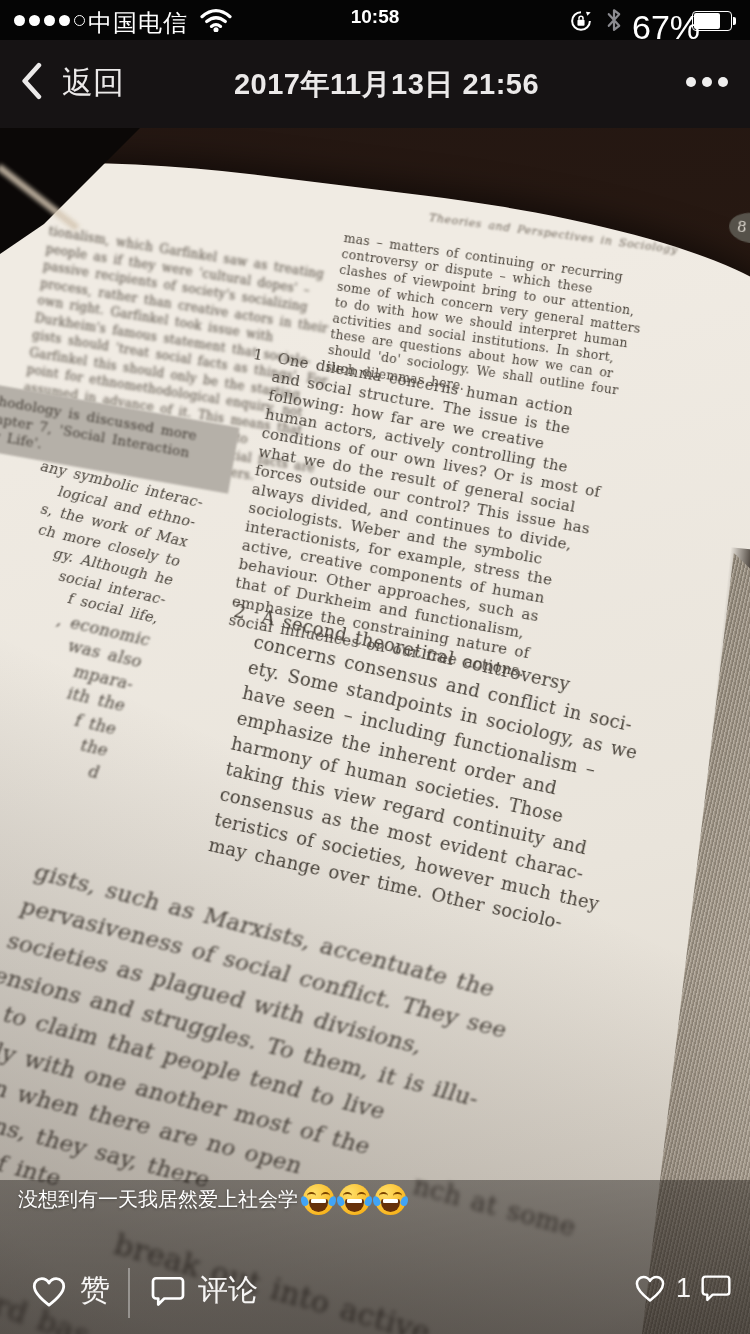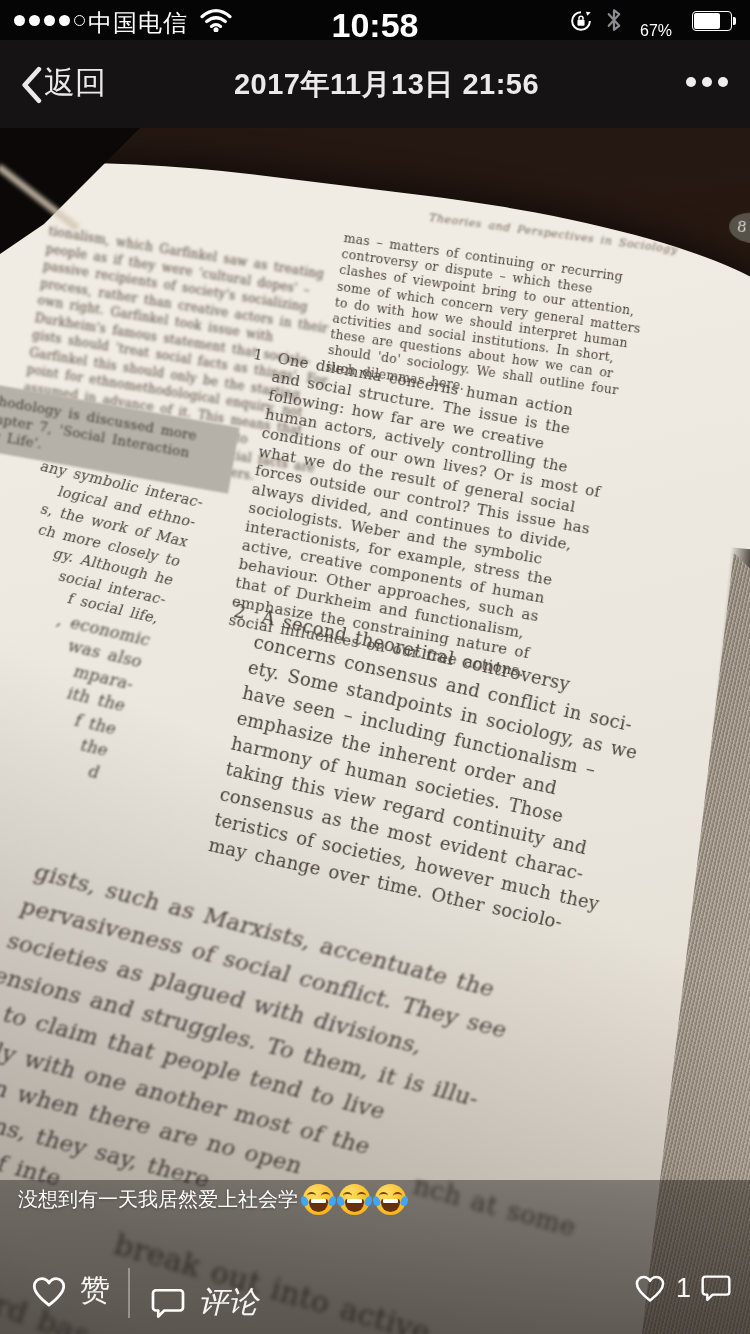--- a/index.html
+++ b/index.html
@@ -6,31 +6,31 @@
   .screen{position:relative;width:750px;height:1334px;overflow:hidden;background:#000;
           font-family:"Liberation Sans",sans-serif;-webkit-font-smoothing:antialiased;}
 
   
   .status-bar{position:absolute;left:0;top:0;width:750px;height:40px;background:#050505;color:#fff;z-index:30;}
   .sig-dots{position:absolute;left:14px;top:15px;display:flex;gap:4px;}
   .sig-dots span{width:11px;height:11px;border-radius:50%;background:#fff;}
   .sig-dots span.hollow{background:transparent;border:1.5px solid #fff;box-sizing:border-box;}
   .carrier{position:absolute;left:88px;top:7px;font-size:24px;letter-spacing:1px;}
   .wifi{position:absolute;left:200px;top:8px;}
-  .time{position:absolute;left:0;right:0;top:6px;text-align:center;font-size:34px;font-weight:600;}
+  .time{position:absolute;left:0;right:0;top:6px;text-align:center;font-size:19px;font-weight:600;}
   .rotlock{position:absolute;left:568px;top:8px;}
   .bt{position:absolute;left:604px;top:7px;}
-  .batt-pct{position:absolute;left:632px;top:22px;font-size:16px;margin-left:8px;}
+  .batt-pct{position:absolute;left:632px;top:8px;font-size:34px;}
   .battery{position:absolute;left:692px;top:11px;width:40px;height:20px;border:1.5px solid #fff;border-radius:4px;box-sizing:border-box;}
   .battery .fill{position:absolute;left:1px;top:1px;bottom:1px;width:68%;background:#fff;border-radius:2px;}
   .battery .nub{position:absolute;right:-5px;top:5px;width:3px;height:8px;background:#fff;border-radius:0 2px 2px 0;}
 
   
   .nav-bar{position:absolute;left:0;top:40px;width:750px;height:88px;background:#161314;color:#ebe9e9;z-index:30;}
-  .back-btn{position:absolute;left:20px;top:22px;display:flex;align-items:flex-end;gap:2px;cursor:pointer;}
+  .back-btn{position:absolute;left:20px;top:22px;display:flex;align-items:flex-start;gap:20px;cursor:pointer;}
   .back-label{font-size:31px;}
   .nav-title{position:absolute;left:0;right:0;top:25px;text-align:center;font-size:29px;font-weight:600;letter-spacing:.5px;padding-left:23px;}
   .more-btn{position:absolute;right:22px;top:37px;display:flex;gap:6px;cursor:pointer;}
   .more-btn span{width:10px;height:10px;border-radius:50%;background:#efeeee;}
 
   
   .photo{position:absolute;left:0;top:128px;width:750px;height:1206px;overflow:hidden;
          background:linear-gradient(175deg,#241712 0%,#2a1a11 30%,#1c120c 70%,#171310 100%);}
   .page{position:absolute;left:-60px;top:8px;width:870px;height:1500px;transform:rotate(7deg);transform-origin:top left;
         background:linear-gradient(160deg,#f0ebe3 15%,#e9e4db 50%,#ddd6cb 82%,#cfc8bc 100%);
@@ -88,21 +88,21 @@
   .emoji .eye.l{left:4px;}  .emoji .eye.r{right:4px;}
   .emoji .mouth{position:absolute;left:6px;right:6px;bottom:3px;height:13px;background:#66300a;
         border-radius:3px 3px 12px 12px;overflow:hidden;}
   .emoji .teeth{position:absolute;top:0;left:2px;right:2px;height:4px;background:#fff;border-radius:1px;}
   .emoji .tear{position:absolute;top:12px;width:7px;height:10px;background:#41a4f5;
         border-radius:50% 50% 50% 50%/62% 62% 38% 38%;}
   .emoji .tear.l{left:-2px;transform:rotate(-22deg);} .emoji .tear.r{right:-2px;transform:rotate(22deg);}
 
   .action-bar{position:absolute;left:0;bottom:8px;width:750px;height:60px;color:#f6f5f4;}
   .like-btn{position:absolute;left:30px;top:4px;display:flex;align-items:center;gap:12px;cursor:pointer;}
-  .comment-btn{position:absolute;left:150px;top:16px;display:flex;align-items:center;gap:12px;cursor:pointer;font-style:italic;}
+  .comment-btn{position:absolute;left:150px;top:4px;display:flex;align-items:center;gap:12px;cursor:pointer;}
   .ab-label{font-size:30px;}
   .ab-divider{position:absolute;left:128px;top:2px;width:2px;height:50px;background:rgba(255,255,255,.35);}
   .counts{position:absolute;right:18px;top:6px;display:flex;align-items:center;gap:9px;cursor:pointer;}
   .count-num{font-size:27px;}
 </style>
 </head>
 <body>
 
 <div class="screen">
 

